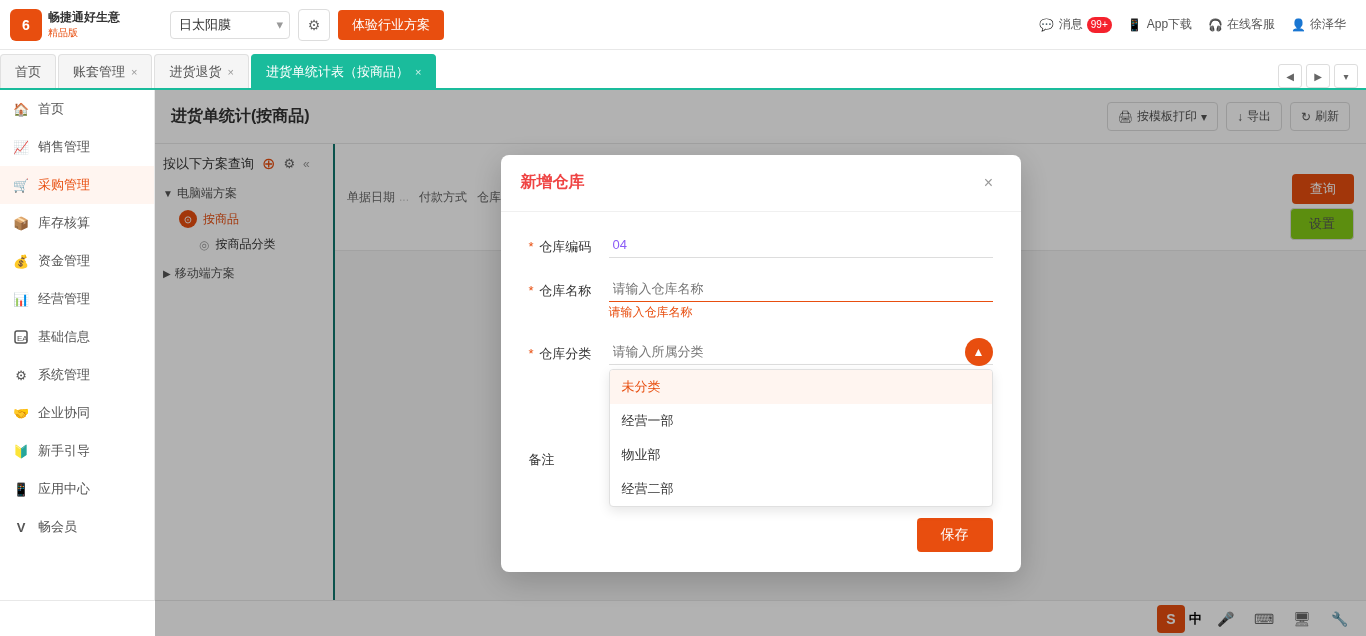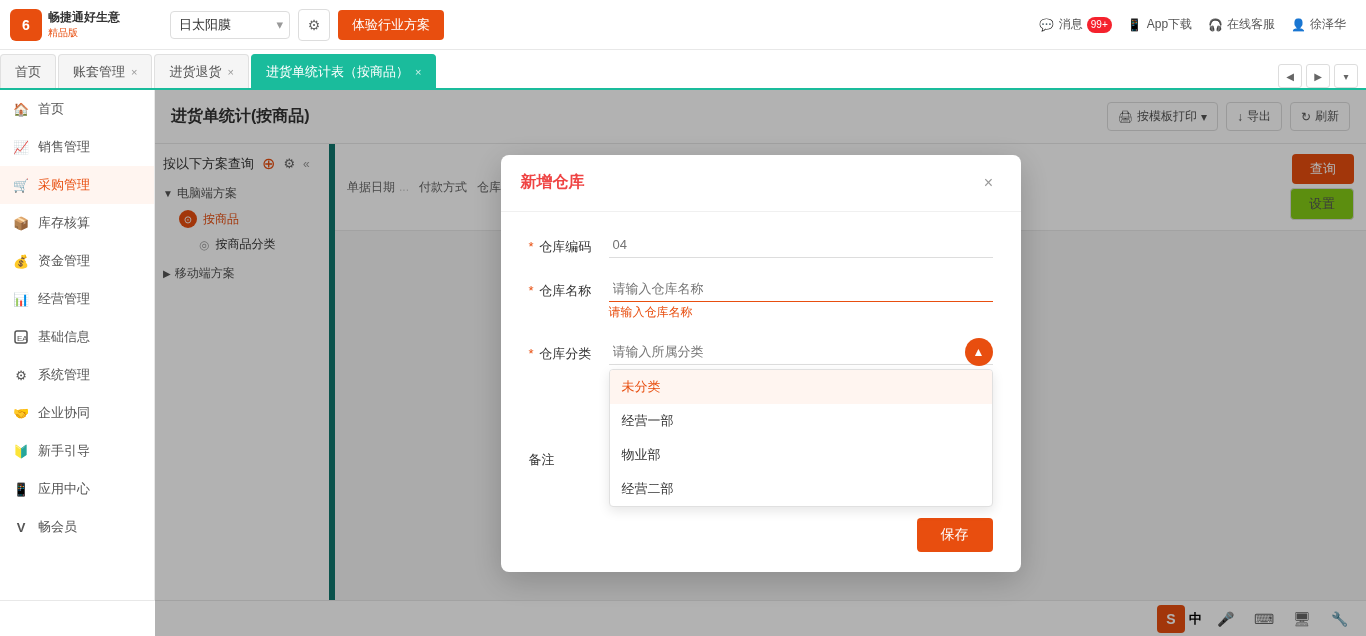--- a/index.html
+++ b/index.html
@@ -303,21 +303,21 @@
     .form-control {
       flex: 1;
     }
     .form-input {
       width: 100%;
       border: none;
       border-bottom: 1px solid #ddd;
       padding: 5px 4px;
       font-size: 13px;
       outline: none;
-      color: #737373;
+      color: #8b5cf6;
     }
     .form-input.error { border-bottom-color: #e84e0f; }
     .error-msg {
       color: #e84e0f;
       font-size: 12px;
       margin-top: 2px;
       display: block;
     }
     .form-select-wrapper {
       position: relative;
@@ -596,21 +596,21 @@
         </div>
         <div class="action-btn">
           <span>↻</span>
           <span>刷新</span>
         </div>
       </div>
     </div>
 
     <div style="display:flex; height:calc(100% - 55px);">
 
-      <div style="width:180px; background:#fff; border-right:6px solid #0f766e; padding:10px 8px; flex-shrink:0;">
+      <div style="width:180px; background:#fff; border-right:2px solid #0f766e; padding:10px 8px; flex-shrink:0;">
         <div class="filter-header">
           <span>按以下方案查询</span>
           <span style="color:#e84e0f;cursor:pointer;font-size:16px;">⊕</span>
           <span style="color:#666;cursor:pointer;">⚙</span>
           <span style="color:#999;cursor:pointer;font-size:12px;">«</span>
         </div>
         <div>
           <div style="font-size:12px;color:#555;padding:4px 0;display:flex;align-items:center;gap:4px;">
             <span style="font-size:10px;">▼</span>
             <span>电脑端方案</span>
@@ -646,21 +646,21 @@
             <span>仓库</span>
           </div>
           <div style="display:flex;align-items:center;gap:4px;font-size:12px;color:#666;margin-left:auto;">
             <span>单据状态</span>
             <span style="color:#ccc;">▾</span>
           </div>
           <div style="display:flex;align-items:center;gap:4px;font-size:12px;color:#666;">
             <span>商品</span>
             <span style="color:#ccc;">...</span>
           </div>
-          <div style="display:flex;flex-direction:column;gap:4px;margin-left:auto;">
+          <div style="display:flex;flex-direction:column;gap:4px;margin-left:auto;margin-top:20px;">
             <button class="query-btn">查询</button>
             <button class="set-btn">设置</button>
           </div>
         </div>
 
         <div style="flex:1;display:flex;flex-direction:column;align-items:center;justify-content:center;background:#f5f5f5;">
           <div style="font-size:60px;opacity:0.2;margin-bottom:12px;">📊</div>
           <div style="color:#aaa;font-size:13px;margin-bottom:6px;">请选择要分析的方案</div>
           <div style="color:#aaa;font-size:13px;display:flex;align-items:center;gap:4px;">
             <span style="color:#1abc9c;">●</span>

